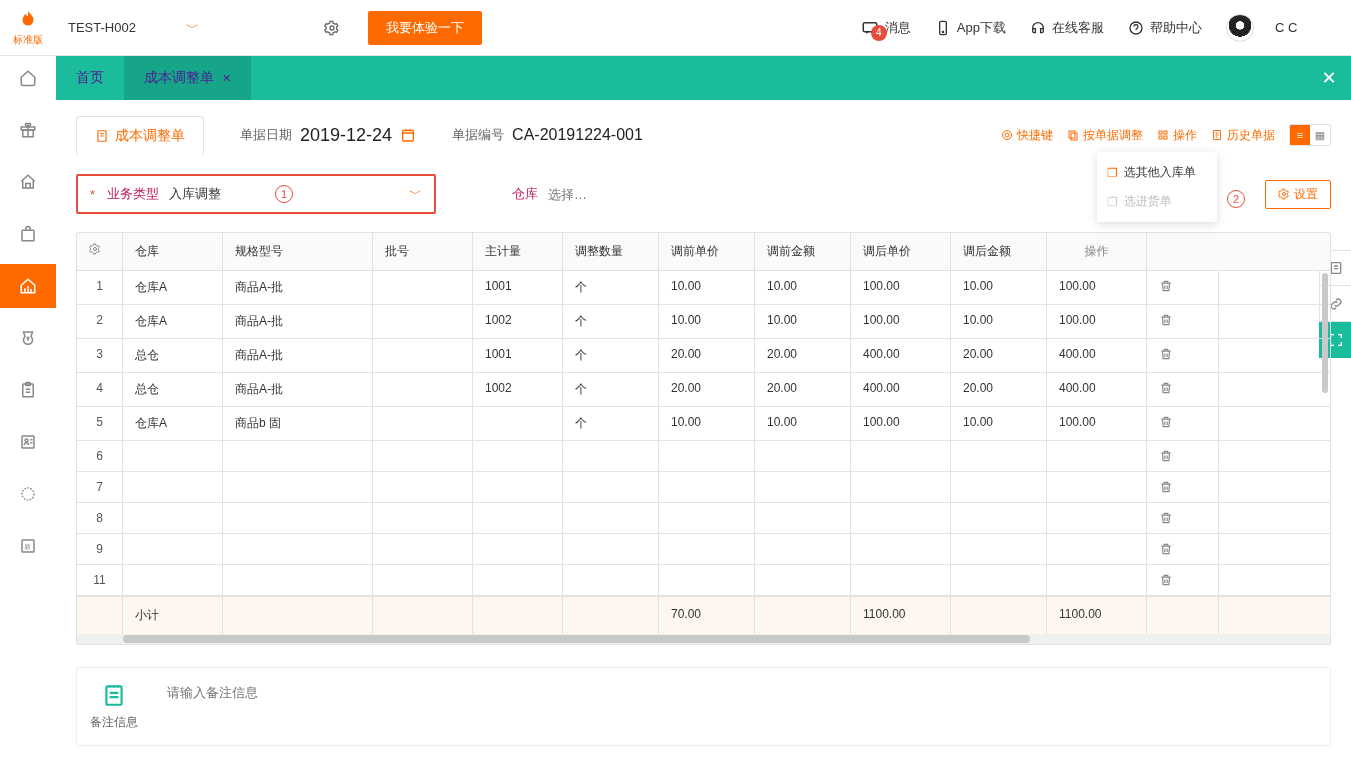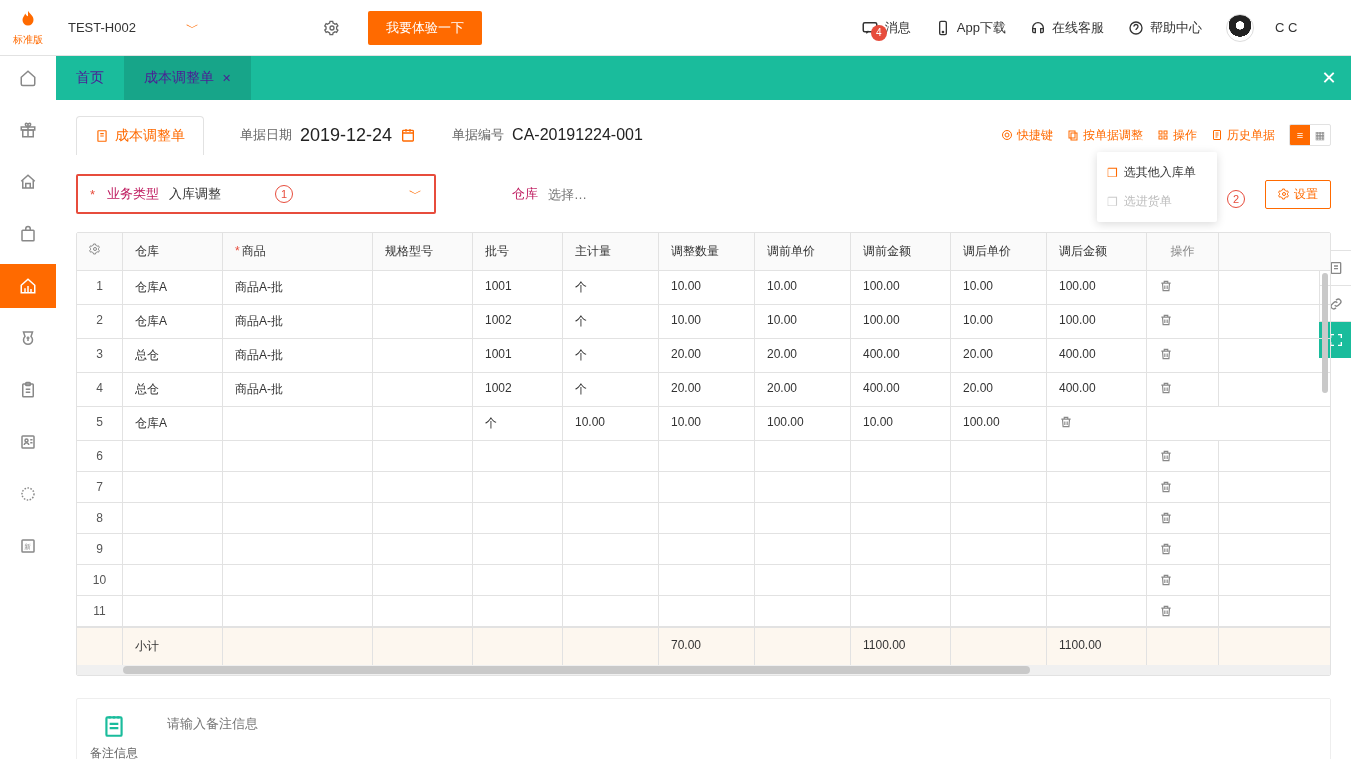--- a/index.html
+++ b/index.html
@@ -499,21 +499,20 @@
   <div class="table-wrap">
     <div class="grid">
       <div class="gh">
         <div class="rownum">
             <svg width="12" height="12" viewBox="0 0 24 24" fill="none" stroke="#888" stroke-width="2">
               <circle cx="12" cy="12" r="3"></circle>
               <path d="M19 12a7 7 0 00-.2-1.6l2-1.5-2-3.4-2.3.9a7 7 0 00-2.8-1.6L13 2h-4l-.7 2.8a7 7 0 00-2.8 1.6l-2.3-.9-2 3.4 2 1.5A7 7 0 003 12c0 .5.1 1.1.2 1.6l-2 1.5 2 3.4 2.3-.9a7 7 0 002.8 1.6L9 22h4l.7-2.8a7 7 0 002.8-1.6l2.3.9 2-3.4-2-1.5c.1-.5.2-1.1.2-1.6z"></path>
             </svg>
           </div>
         <div>仓库</div>
-        <div><span class="req">*</span><span>商品</span></div>
         <div>规格型号</div>
         <div>批号</div>
         <div>主计量</div>
         <div>调整数量</div>
         <div>调前单价</div>
         <div>调前金额</div>
         <div>调后单价</div>
         <div>调后金额</div>
         <div class="opcol">操作</div>
       </div>
@@ -587,20 +586,21 @@
             <div>400.00</div>
             <div class="opcol trash">
               <svg width="14" height="14" viewBox="0 0 24 24" fill="none" stroke="currentColor" stroke-width="2">
                 <path d="M4 7h16M9 7V4h6v3M6 7l1 13h10l1-13M10 11v6M14 11v6"></path>
               </svg>
             </div>
           </div>
           <div class="gr">
             <div class="rownum">5</div>
             <div>仓库A</div>
+            <div>商品b 固</div>
             <div></div>
             <div></div>
             <div>个</div>
             <div>10.00</div>
             <div>10.00</div>
             <div>100.00</div>
             <div>10.00</div>
             <div>100.00</div>
             <div class="opcol trash">
               <svg width="14" height="14" viewBox="0 0 24 24" fill="none" stroke="currentColor" stroke-width="2">
@@ -657,38 +657,20 @@
             <div></div>
             <div></div>
             <div class="opcol trash">
               <svg width="14" height="14" viewBox="0 0 24 24" fill="none" stroke="currentColor" stroke-width="2">
                 <path d="M4 7h16M9 7V4h6v3M6 7l1 13h10l1-13M10 11v6M14 11v6"></path>
               </svg>
             </div>
           </div>
           <div class="gr">
             <div class="rownum">9</div>
-            <div></div>
-            <div></div>
-            <div></div>
-            <div></div>
-            <div></div>
-            <div></div>
-            <div></div>
-            <div></div>
-            <div></div>
-            <div></div>
-            <div class="opcol trash">
-              <svg width="14" height="14" viewBox="0 0 24 24" fill="none" stroke="currentColor" stroke-width="2">
-                <path d="M4 7h16M9 7V4h6v3M6 7l1 13h10l1-13M10 11v6M14 11v6"></path>
-              </svg>
-            </div>
-          </div>
-          <div class="gr">
-            <div class="rownum">10</div>
             <div></div>
             <div></div>
             <div></div>
             <div></div>
             <div></div>
             <div></div>
             <div></div>
             <div></div>
             <div></div>
             <div></div>

